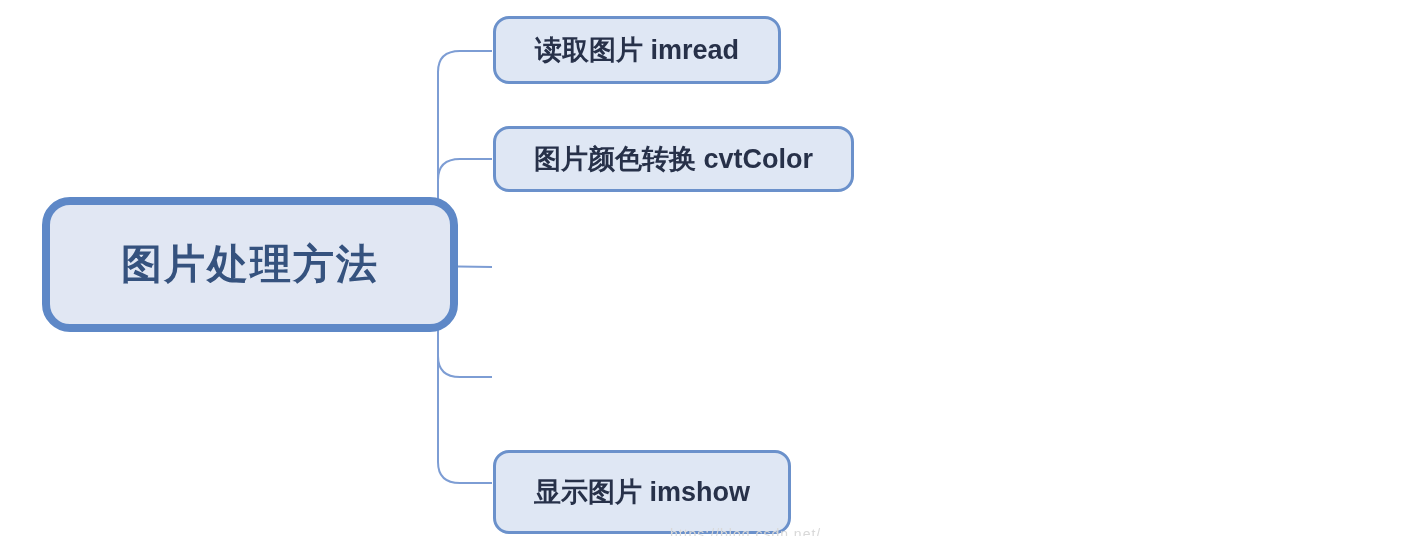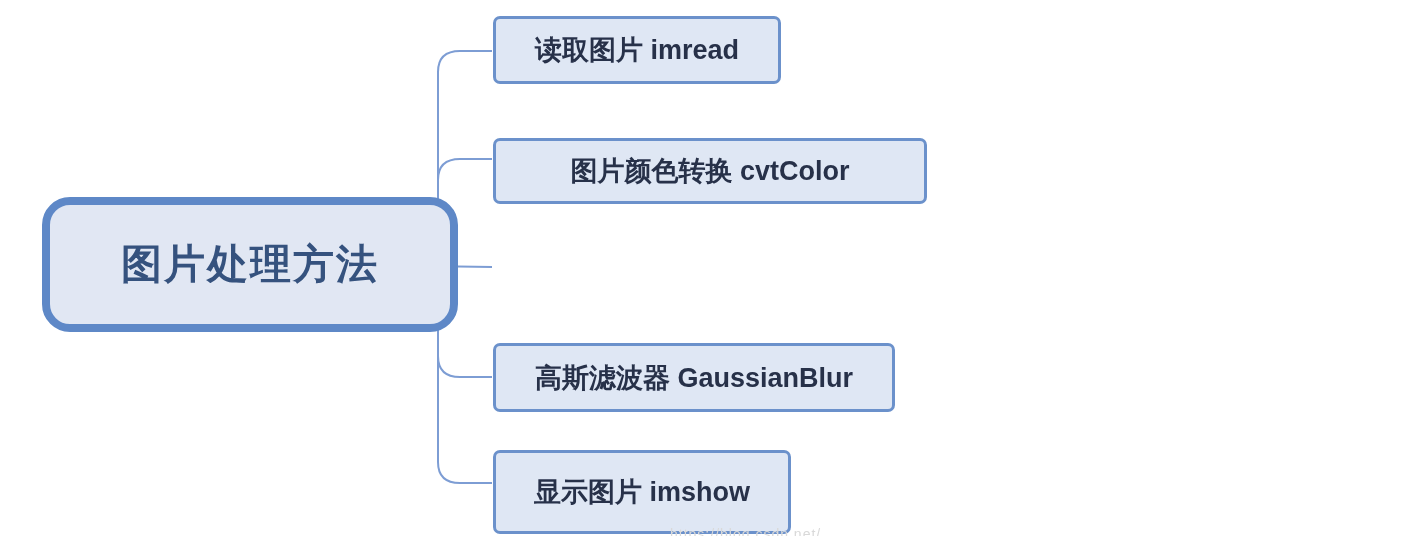--- a/index.html
+++ b/index.html
@@ -45,28 +45,28 @@
     border-radius:28px;
     color:var(--root-text);
     font-size:41px;
     font-weight:700;
     letter-spacing:2px;
     margin-left:34px;
   }
   .child-node{
     background:var(--child-fill);
     border:3px solid var(--child-border);
-    border-radius:7px;
+    border-radius:16px;
     color:var(--child-text);
     font-size:27px;
     font-weight:700;
     left:493px;
   }
   .child-1{top:16px;width:288px;height:68px;}
-  .child-2{top:138px;width:434px;height:66px;}
+  .child-2{top:126px;width:361px;height:66px;}
   .child-3{top:235px;width:374px;height:67px;}
   .child-4{top:343px;width:402px;height:69px;}
   .child-5{top:450px;width:298px;height:84px;}
   .watermark{
     position:absolute;
     left:670px;top:526px;
     font-size:14px;
     color:var(--watermark-text);
     letter-spacing:1px;
     user-select:none;
@@ -91,23 +91,20 @@
 
   <div class="node child-node child-1">
     <span>读取图片 imread</span>
   </div>
 
   <div class="node child-node child-2">
     <span>图片颜色转换 cvtColor</span>
   </div>
 
 
-  <div class="node child-node child-4">
-    <span>高斯滤波器 GaussianBlur</span>
-  </div>
 
   <div class="node child-node child-5">
     <span>显示图片 imshow</span>
   </div>
 
   <div class="watermark">https://blog.csdn.net/…</div>
 
 </div>
 
 </body></html>

